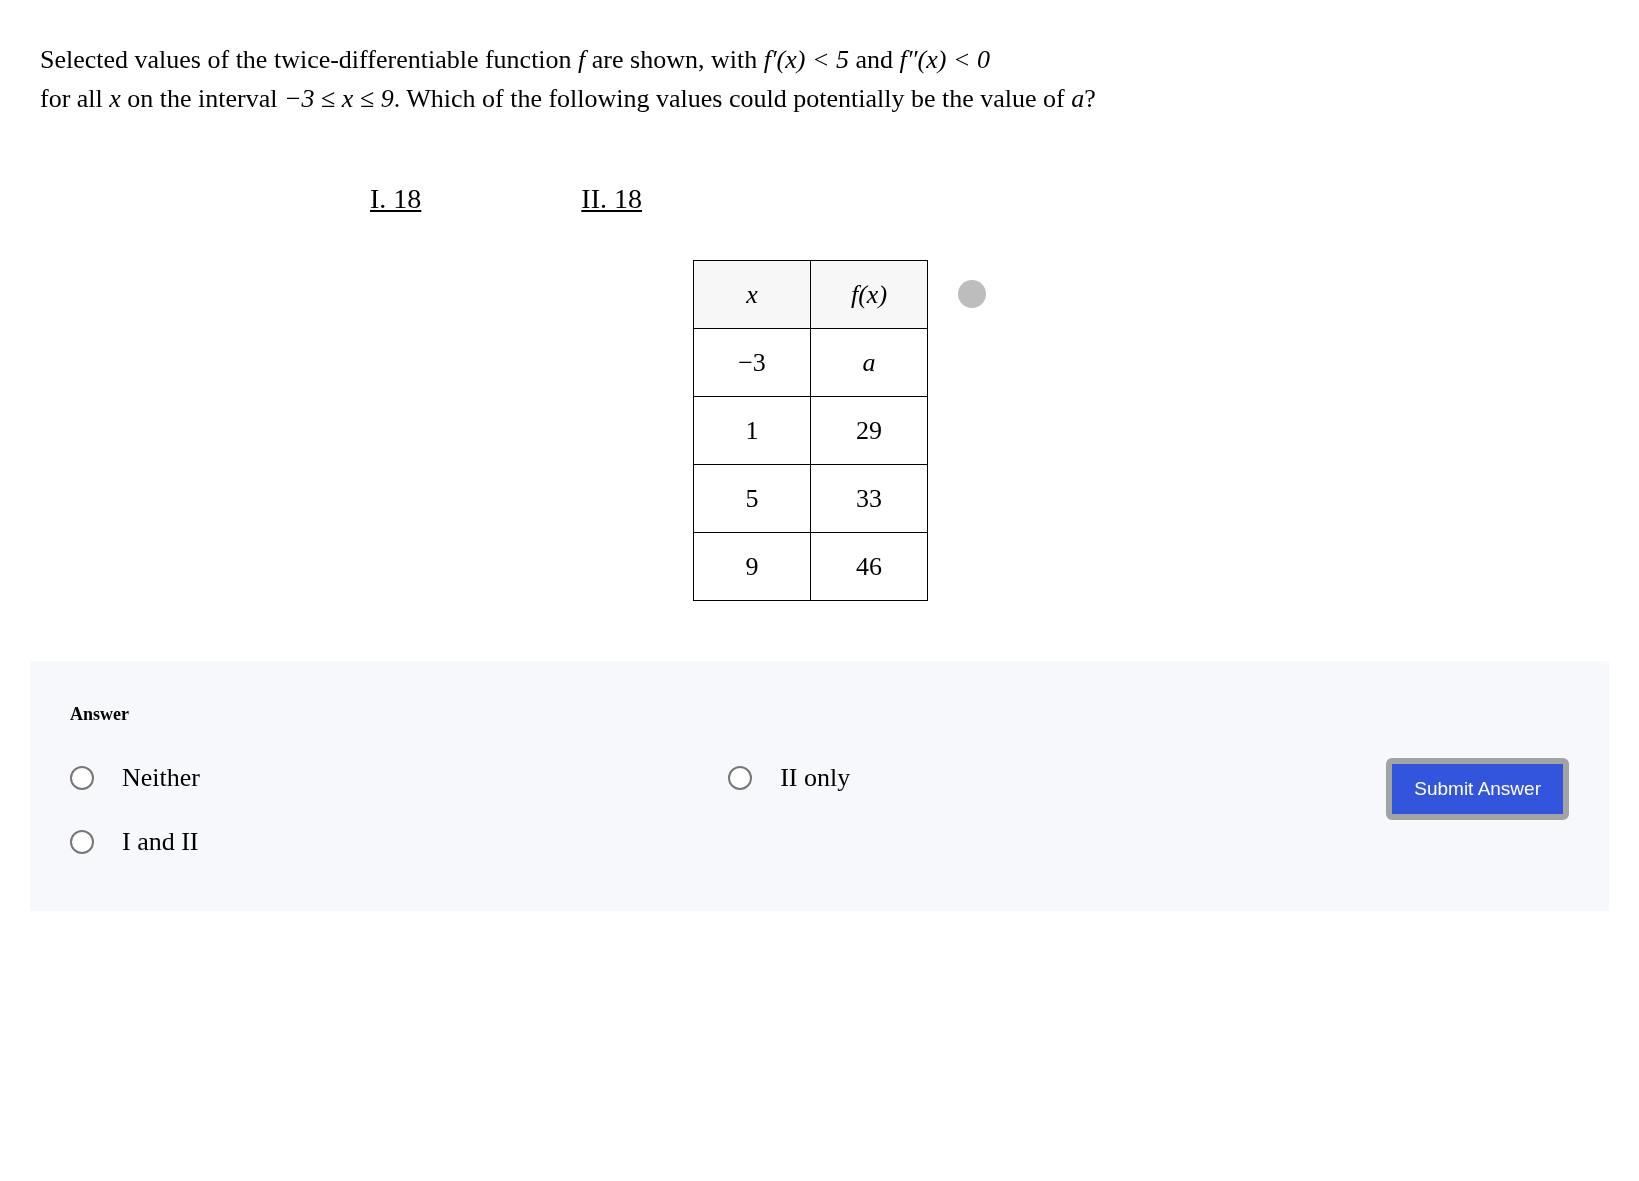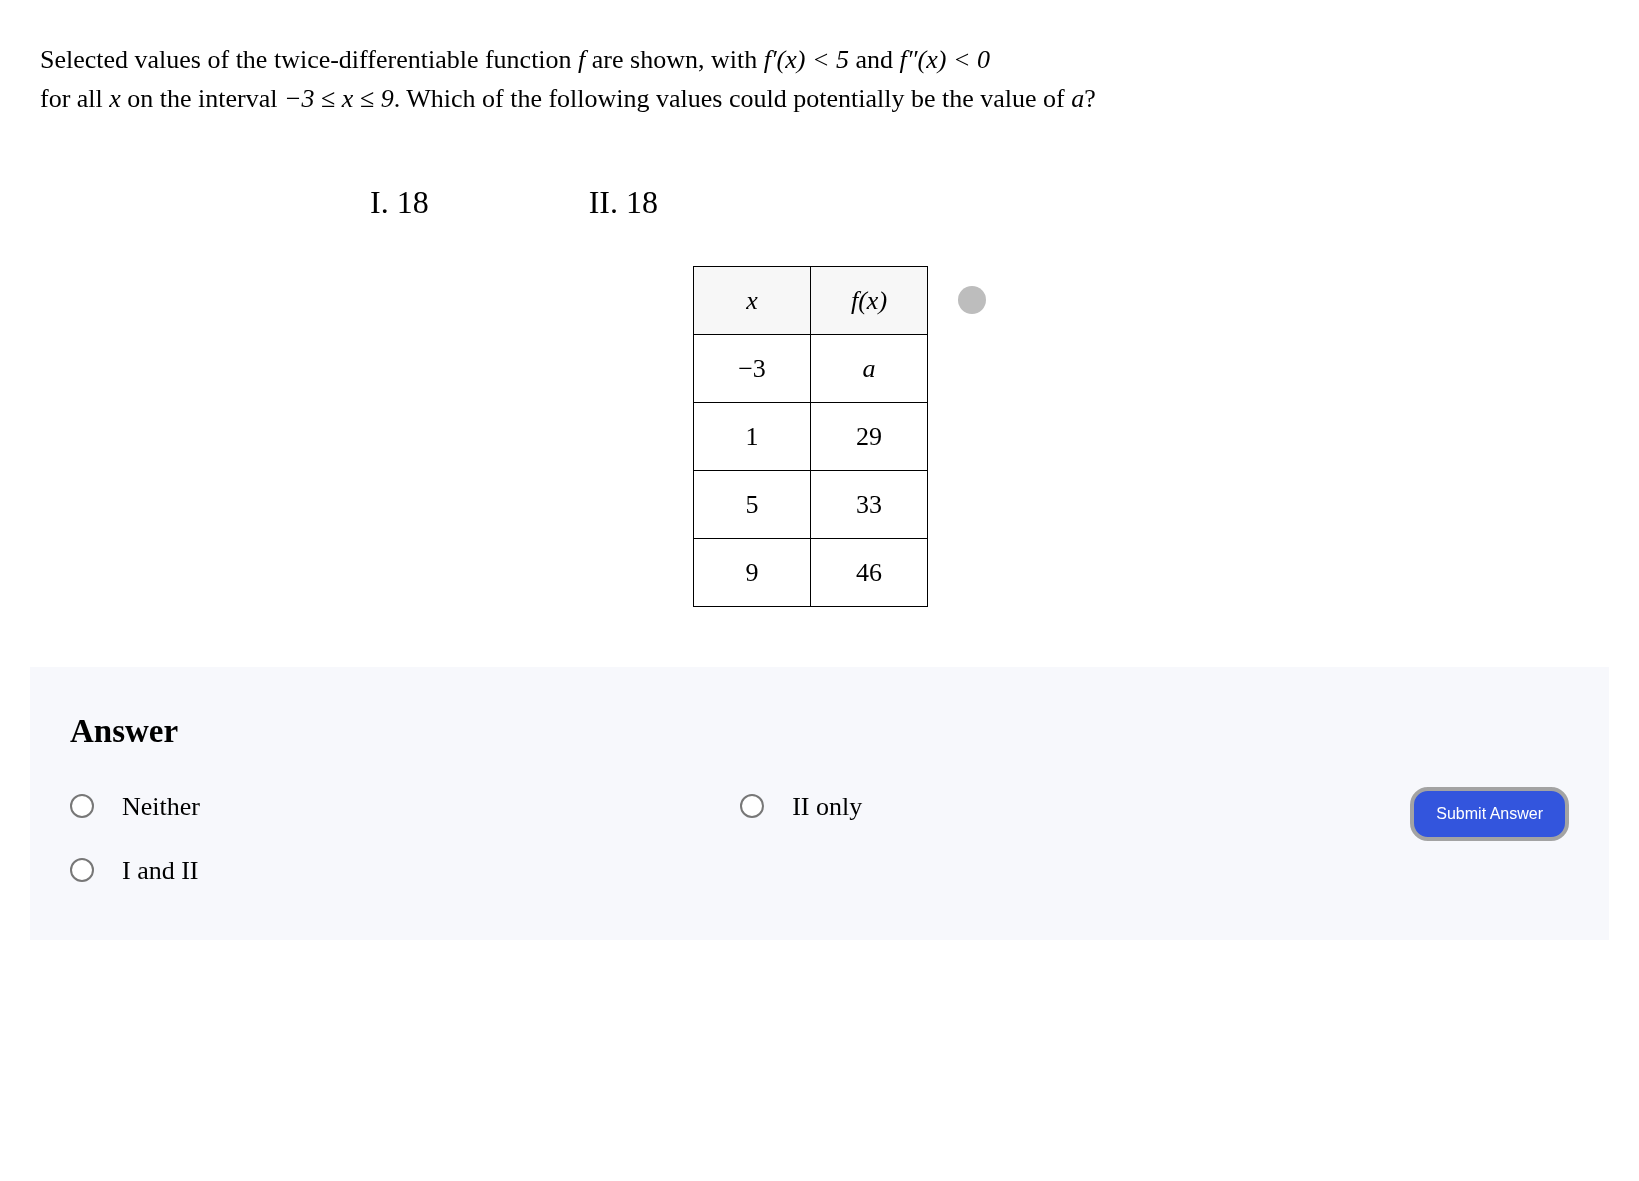--- a/index.html
+++ b/index.html
@@ -17,21 +17,22 @@
   .math-italic {
     font-style: italic;
     font-family: 'Times New Roman', serif;
   }
   .options-row {
     display: flex;
     justify-content: flex-start;
     gap: 160px;
     margin-left: 330px;
     margin-bottom: 40px;
-    font-size: 32px;
+    font-size: 28px;
+    text-decoration: underline;
   }
   .table-wrap {
     display: flex;
     align-items: flex-start;
     justify-content: center;
     margin-left: 40px;
     margin-bottom: 60px;
     gap: 30px;
   }
   table.vals {
@@ -58,21 +59,21 @@
   }
   .answer-box {
     background: #f7f8fc;
     padding: 40px 40px 50px 40px;
     margin-left: -10px;
     margin-right: -10px;
   }
   .answer-heading {
     font-weight: bold;
     font-family: Georgia, serif;
-    font-size: 33px;
+    font-size: 18px;
     margin-bottom: 30px;
   }
   .answer-grid {
     display: grid;
     grid-template-columns: 1fr 1fr auto;
     row-gap: 25px;
     column-gap: 40px;
     align-items: center;
   }
   .choice {
@@ -86,24 +87,24 @@
     width: 20px;
     height: 20px;
     border: 2px solid #777;
     border-radius: 50%;
     background: #fff;
     flex-shrink: 0;
   }
   .submit-btn {
     background: #3355dd;
     color: #fff;
-    border: 4px solid #a3a3a3;
-    border-radius: 18px;
+    border: 6px solid #a3a3a3;
+    border-radius: 6px;
     padding: 14px 22px;
-    font-size: 16px;
+    font-size: 19px;
     font-family: Arial, sans-serif;
     cursor: pointer;
     grid-row: 1 / span 2;
     grid-column: 3;
     align-self: start;
   }
   .prime { font-family: 'Times New Roman', serif; }
 </style>
 </head>
 <body>

